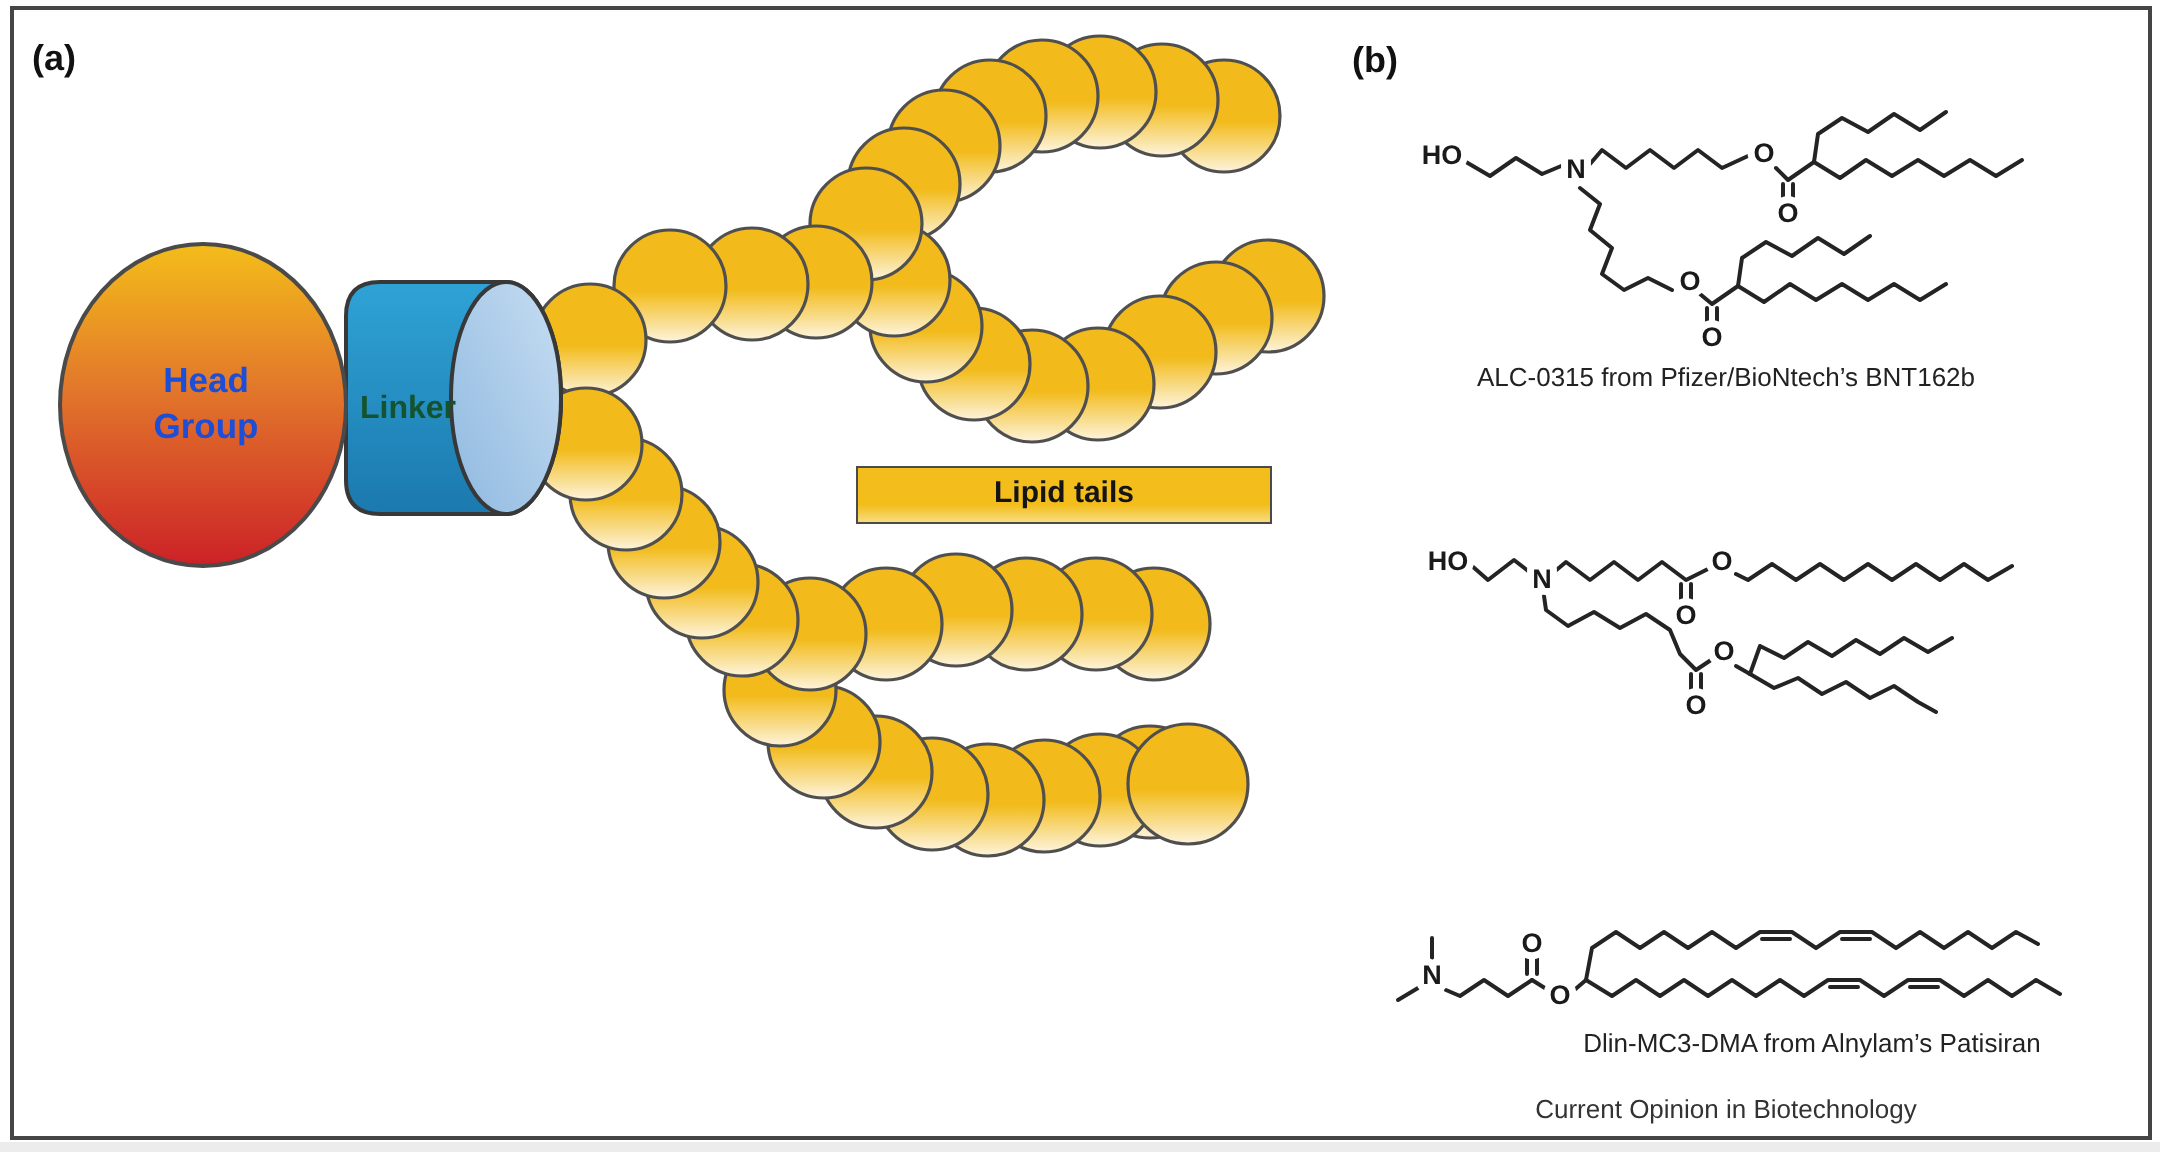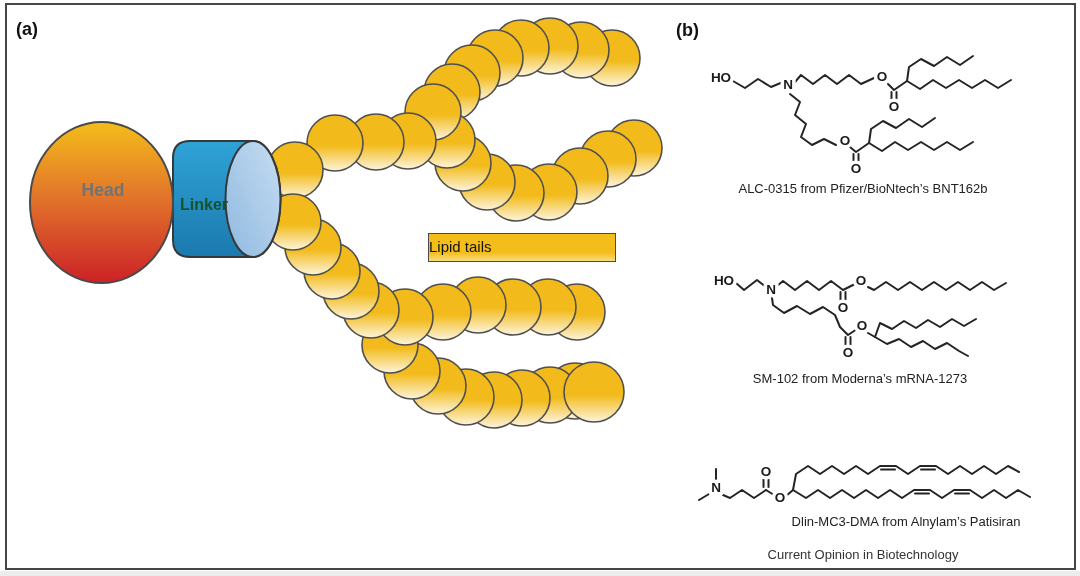--- a/index.html
+++ b/index.html
@@ -4,26 +4,26 @@
 <style>
   html,body{margin:0;padding:0;background:#ffffff;}
   #canvas{position:relative;width:1080px;height:576px;background:#ffffff;overflow:hidden;
           font-family:"Liberation Sans", sans-serif;color:#1a1a1a;}
   #frame{position:absolute;left:5px;top:3px;width:1067px;height:563px;border:2px solid #454545;background:#ffffff;}
   #bottom-edge{position:absolute;left:0;top:571px;width:1080px;height:5px;background:#ececec;}
   .panel-label{position:absolute;font-size:18px;font-weight:bold;color:#111;}
   #label-a{left:16px;top:19px;}
   #label-b{left:676px;top:20px;}
   #head-label{position:absolute;left:43px;top:179px;width:120px;text-align:center;
-              font-size:17.5px;font-weight:bold;line-height:23px;color:#737373;}
+              font-size:17.5px;font-weight:bold;line-height:23px;color:#1d4ed8;}
   #linker-label{position:absolute;left:164px;top:196px;width:80px;text-align:center;
                 font-size:16px;font-weight:bold;color:#14532d;}
-  #lipid-box{position:absolute;left:428px;top:233px;width:188px;height:29px;box-sizing:border-box;
+  #lipid-box{position:absolute;left:428px;top:233px;width:208px;height:29px;box-sizing:border-box;
              border:1.5px solid #4a4a4a;background:linear-gradient(#f3bd1b 0%,#f3bd1b 68%,#f8dc80 100%);
-             text-align:left;font-size:15px;font-weight:normal;line-height:26px;color:#141414;}
+             text-align:center;font-size:15px;font-weight:bold;line-height:26px;color:#141414;}
   .caption{position:absolute;font-size:13px;color:#222;text-align:center;width:400px;}
   #cap1{left:663px;top:181px;}
   #cap2{left:660px;top:371px;}
   #cap3{left:706px;top:514px;}
   #journal{position:absolute;left:663px;top:547px;width:400px;text-align:center;
            font-size:13px;color:#333;}
   svg{position:absolute;left:0;top:0;}
   .bond{fill:none;stroke:#242424;stroke-width:2;stroke-linejoin:round;stroke-linecap:round;}
   .dbl{fill:none;stroke:#242424;stroke-width:2;stroke-linecap:round;}
   .atom{font-family:"Liberation Sans",sans-serif;font-size:13.5px;font-weight:bold;fill:#1a1a1a;
@@ -173,26 +173,26 @@
       <text class="atom" x="766" y="476">O</text>
       <text class="atom" x="780" y="502">O</text>
     </g>
   </svg>
 
   <div id="label-a" class="panel-label">(a)</div>
   <div id="label-b" class="panel-label">(b)</div>
 
   <div id="head-label">
     <div>Head</div>
+    <div>Group</div>
   </div>
 
   <div id="linker-label">Linker</div>
 
   <div id="lipid-box">
     <span>Lipid tails</span>
   </div>
 
   <div id="cap1" class="caption">ALC-0315 from Pfizer/BioNtech’s BNT162b</div>
-  <div id="cap2" class="caption">SM-102 from Moderna’s mRNA-1273</div>
   <div id="cap3" class="caption">Dlin-MC3-DMA from Alnylam’s Patisiran</div>
 
   <div id="journal">Current Opinion in Biotechnology</div>
 </div>
 
 </body></html>

